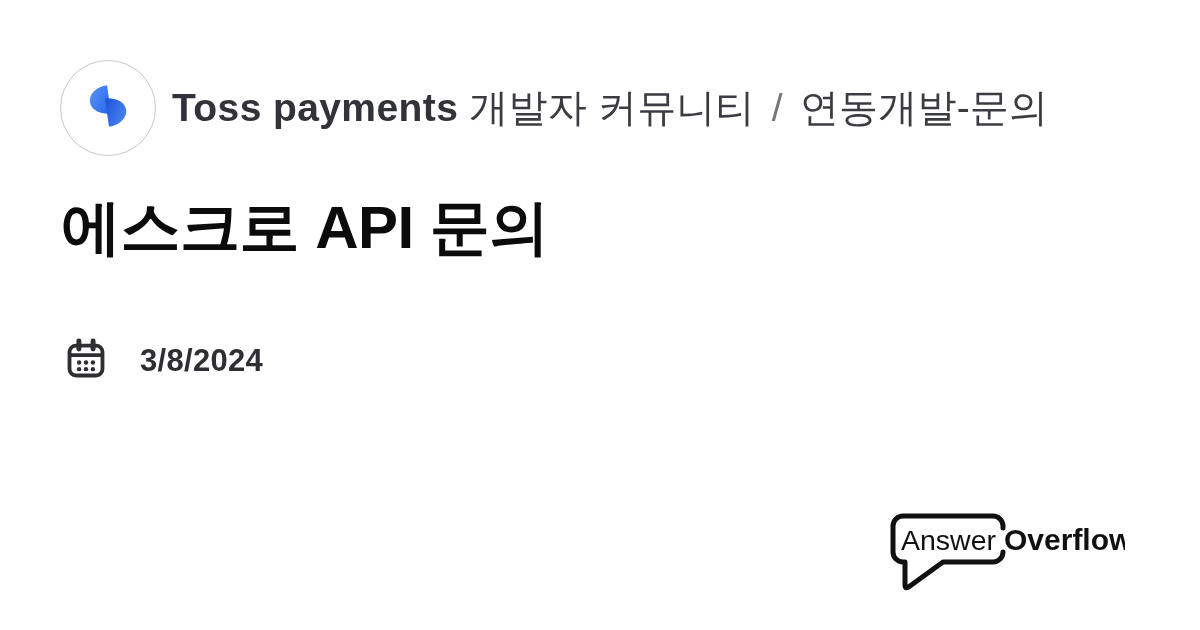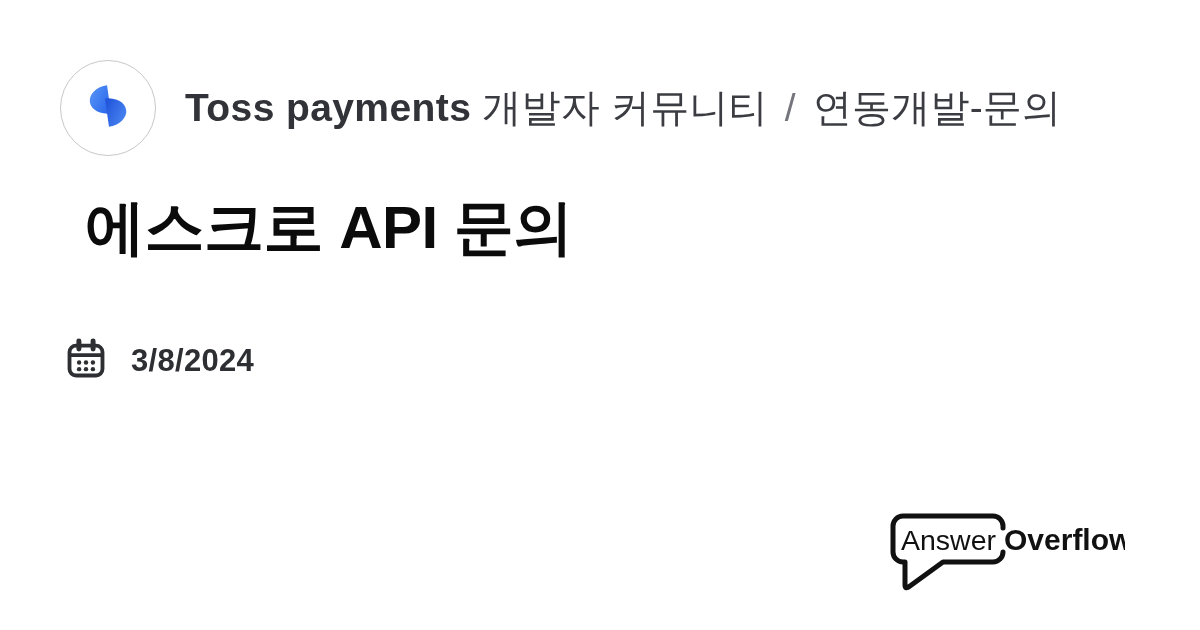--- a/index.html
+++ b/index.html
@@ -13,21 +13,21 @@
     overflow: hidden;
   }
 
   
   .header-row {
     position: absolute;
     left: 60px;
     top: 60px;
     display: flex;
     align-items: center;
-    gap: 29px;
+    gap: 16px;
   }
   .avatar {
     width: 96px;
     height: 96px;
     border-radius: 50%;
     border: 1px solid #c8c8cd;
     background: #ffffff;
     display: flex;
     align-items: center;
     justify-content: center;
@@ -55,31 +55,30 @@
   .post-title {
     position: absolute;
     left: 61px;
     top: 194px;
     font-size: 60px;
     line-height: 68px;
     font-weight: 700;
     color: #0b0b0c;
     letter-spacing: -0.5px;
     white-space: nowrap;
-    margin-left: 24px;
   }
 
   
   .date-row {
     position: absolute;
     left: 63px;
     top: 336px;
     display: flex;
     align-items: center;
-    gap: 22px;
+    gap: 31px;
   }
   .date-text {
     font-size: 31px;
     font-weight: 600;
     color: #2e2f33;
     letter-spacing: 0.3px;
   }
 
   
   .brand-mark {

